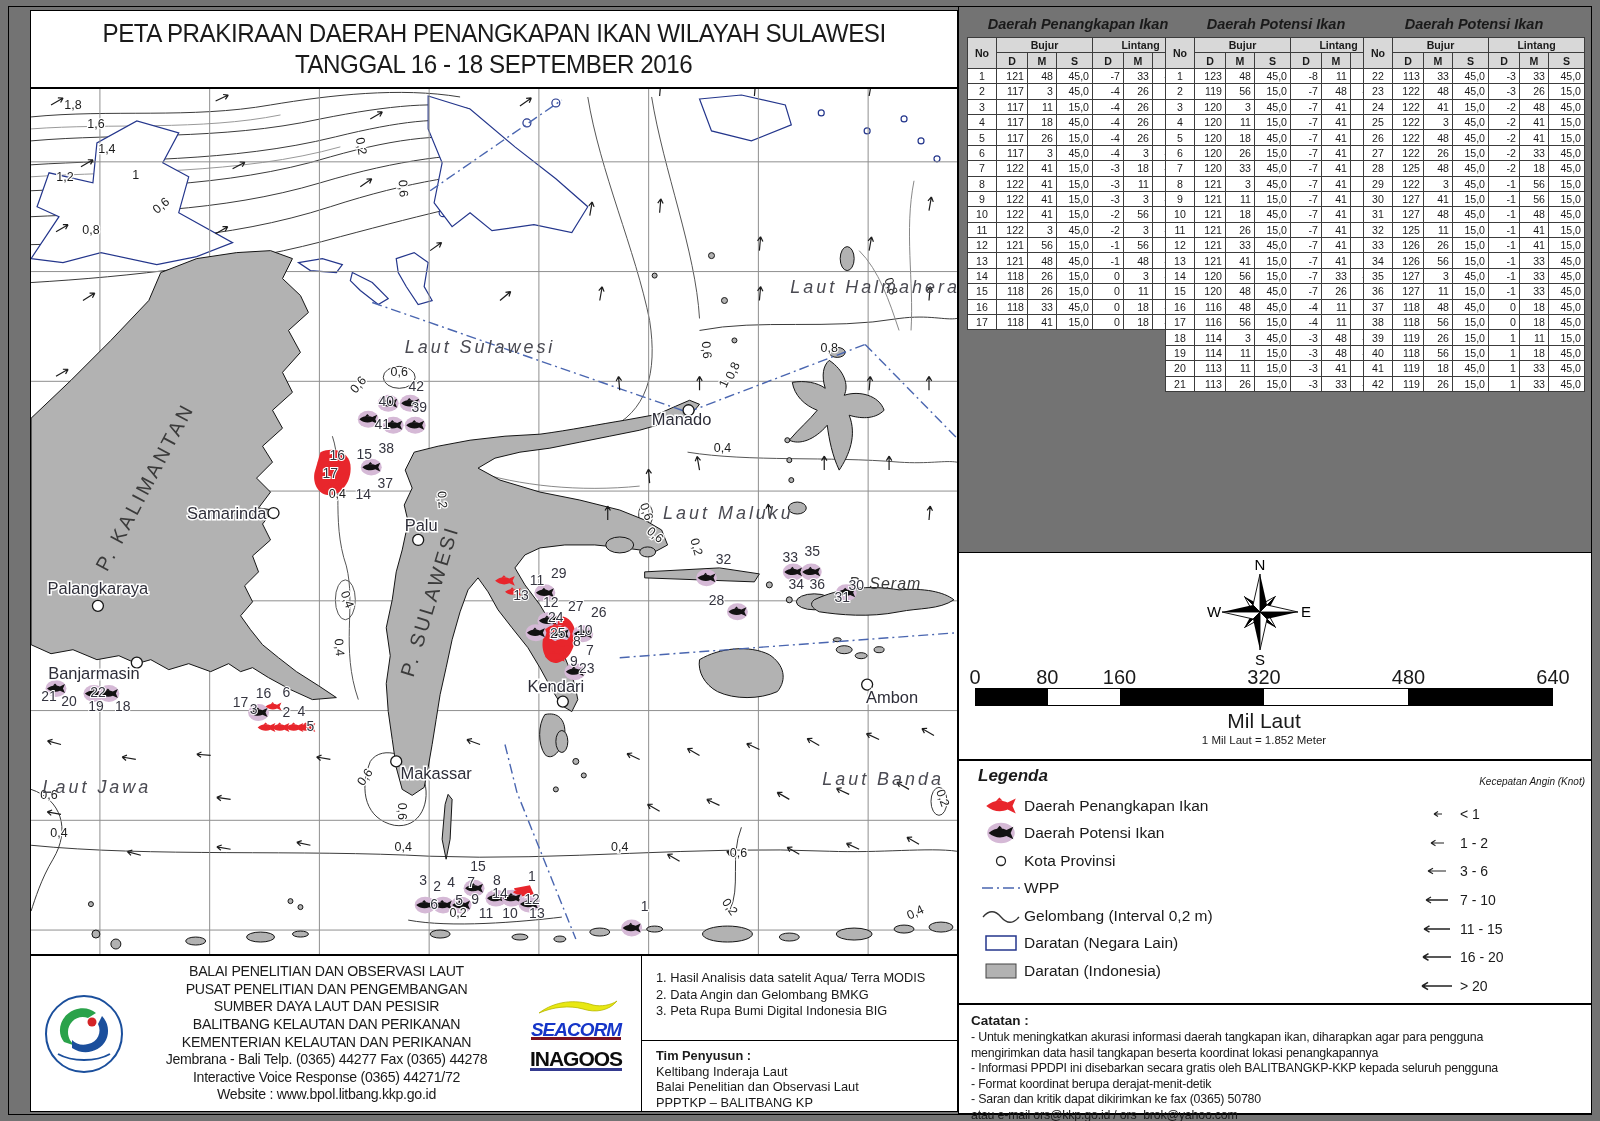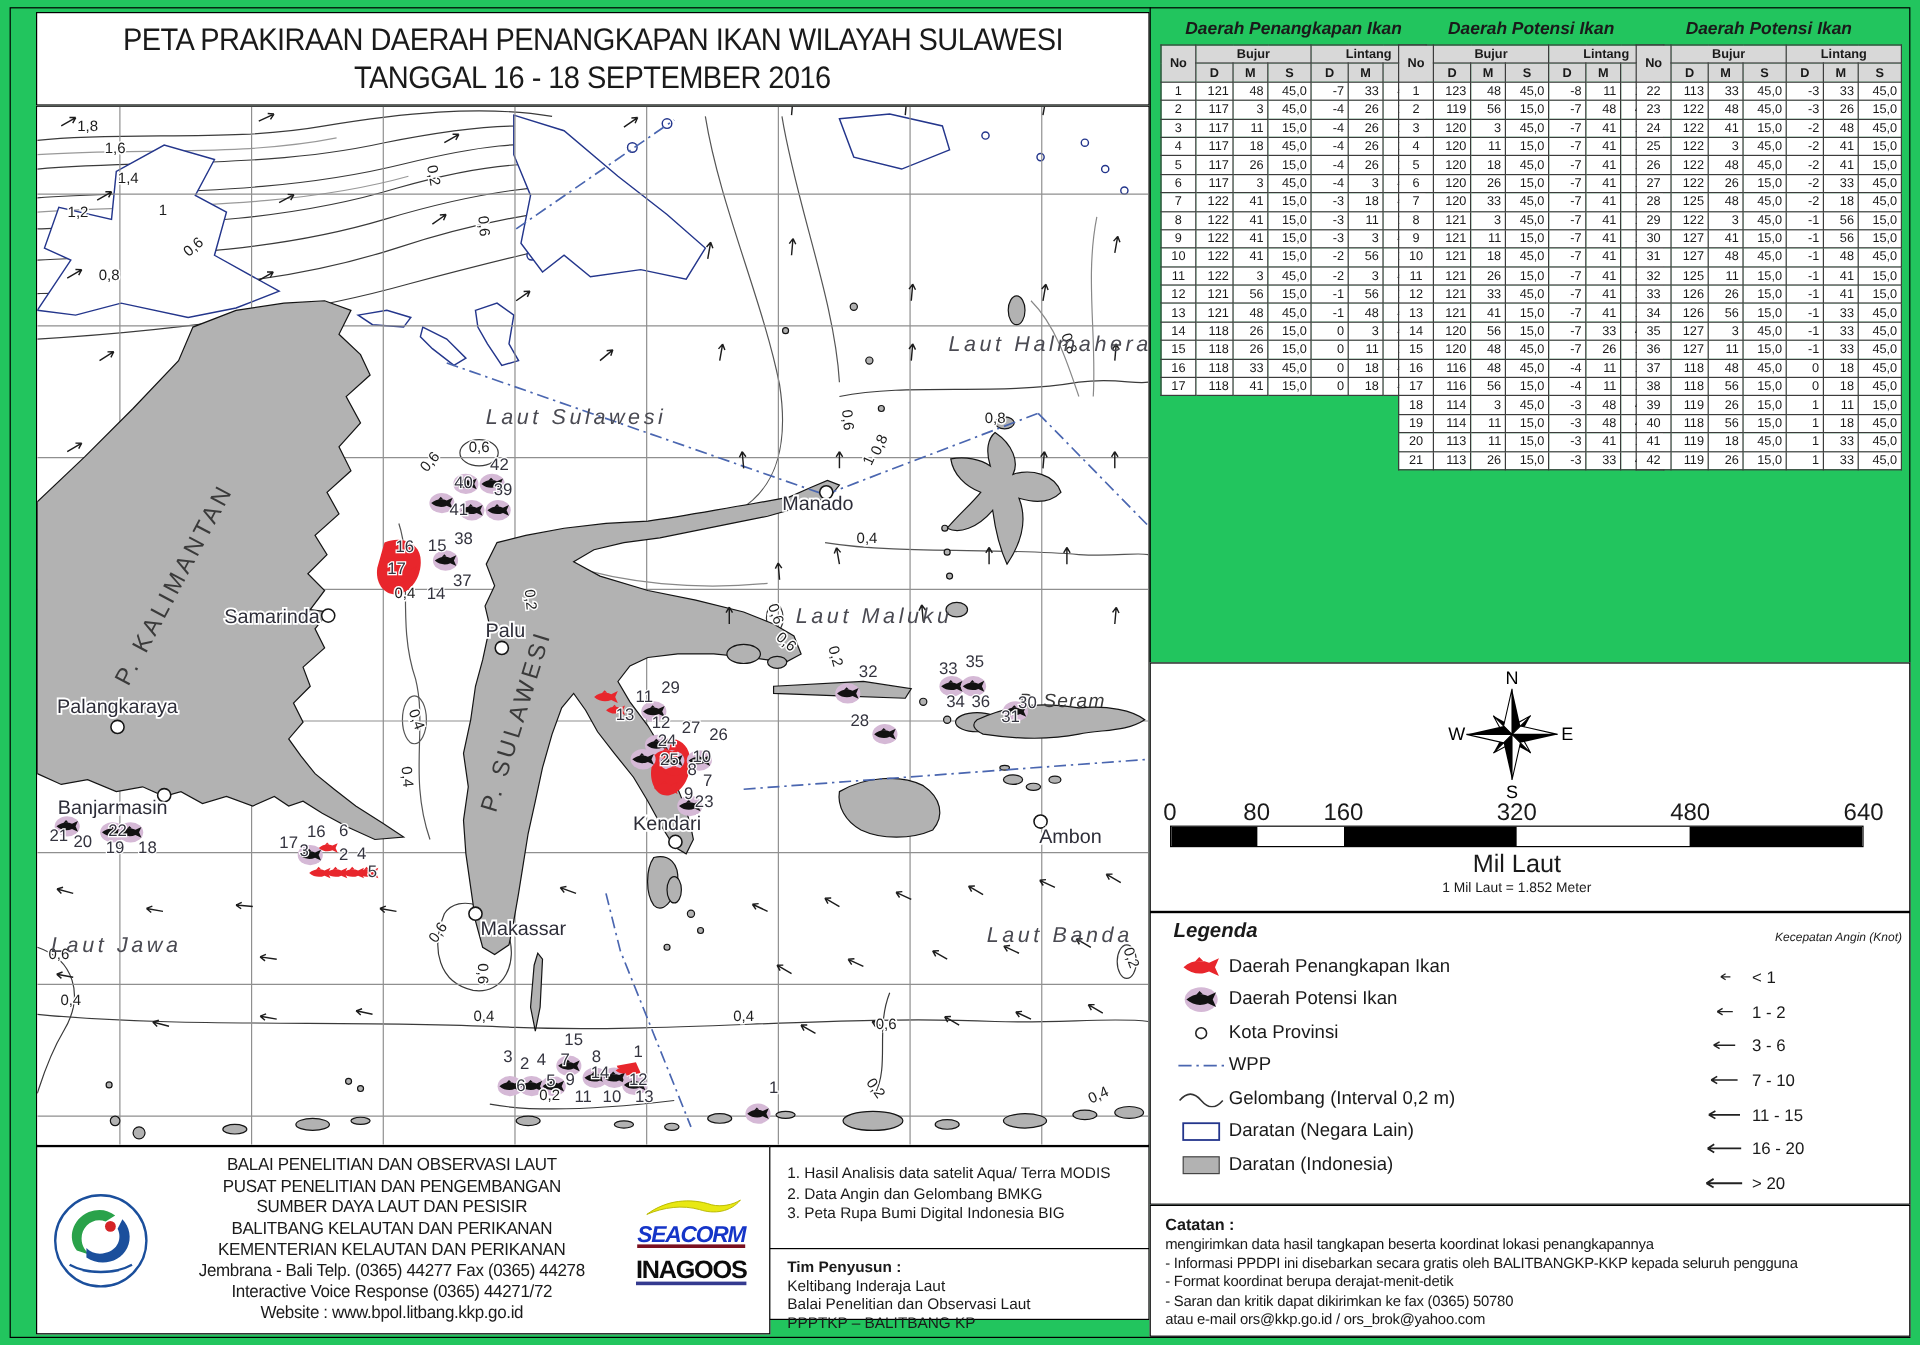--- a/index.html
+++ b/index.html
@@ -1,33 +1,33 @@
 <!DOCTYPE html>
 <html><head>
 <meta charset="utf-8">
 <style>
   html,body{margin:0;padding:0;background:#e8e8e8;}
-  #page{position:relative;width:1600px;height:1121px;background:#22c55e;font-family:"Liberation Sans",sans-serif;color:#1a1a1a;overflow:hidden;}
+  #page{position:relative;width:1600px;height:1121px;background:#737373;font-family:"Liberation Sans",sans-serif;color:#1a1a1a;overflow:hidden;}
   .frame{position:absolute;left:8px;top:6px;width:1582px;height:1107px;border:1.6px solid #000;}
   .box{position:absolute;border:1px solid #000;background:#fff;box-sizing:border-box;}
   
   #title-box{left:30px;top:10px;width:928px;height:78px;display:flex;flex-direction:column;align-items:center;justify-content:center;}
   .title-line{font-size:26px;letter-spacing:-0.5px;line-height:31px;white-space:nowrap;transform:scaleX(.93);}
   
   #map-box{left:30px;top:88px;width:928px;height:867px;}
   
   #credits-box{left:30px;top:955px;width:612px;height:157px;display:flex;align-items:center;}
   #kkp-logo{width:105px;flex:0 0 105px;display:flex;justify-content:center;}
   #credits-text{flex:1;text-align:center;line-height:17.6px;font-size:14.6px;letter-spacing:-0.3px;transform:scaleX(.97);}
   #credit-logos{width:118px;flex:0 0 118px;display:flex;flex-direction:column;align-items:center;gap:10px;padding-right:6px;}
   .seacorm-text{font-size:19px;font-weight:700;font-style:italic;color:#1535c8;letter-spacing:-1px;line-height:14px;border-bottom:3px solid #7a1020;}
   .inagoos-text{font-size:21px;font-weight:700;color:#0c0c0c;letter-spacing:-1px;line-height:18px;border-bottom:3px solid #343a8f;}
   
   #sources-box{left:641px;top:955px;width:317px;height:86px;padding:14px 0 0 14px;font-size:12.8px;line-height:16.5px;}
-  #team-box{left:641px;top:1040px;width:317px;height:60px;padding:7px 0 0 14px;font-size:12.8px;line-height:15.5px;}
+  #team-box{left:641px;top:1040px;width:317px;height:72px;padding:7px 0 0 14px;font-size:12.8px;line-height:15.5px;}
   .bold{font-weight:700;}
   
   #tables-region{position:absolute;left:958px;top:6px;width:634px;height:546px;border-left:1px solid #000;}
   .ftable-wrap{position:absolute;top:10px;}
   .ftable-title{font-size:14.5px;font-weight:700;font-style:italic;text-align:center;margin-bottom:5px;white-space:nowrap;}
   table.ftable{border-collapse:collapse;font-size:10.6px;}
   table.ftable th,table.ftable td{border:1px solid #3c3c3c;padding:0 3px;height:14.4px;line-height:12px;}
   table.ftable th{background:#d8d8d8;font-weight:700;text-align:center;}
   table.ftable td{text-align:right;background:#fff;}
   table.ftable td.no{text-align:center;width:22px;}
@@ -1335,19 +1335,20 @@
           <svg width="34" height="12">
             <path d="M34,6 H4 M4,6 L10,2.4 M4,6 L10,9.6" stroke="#222" stroke-width="1.6" fill="none"></path>
           </svg>
         </span>
         <span class="wind-label">&gt; 20</span>
       </div>
   </div>
 
   <div class="box" id="catatan-box">
     <div id="catatan-title">Catatan :</div>
+    <div class="cat-line">- Untuk meningkatkan akurasi informasi daerah tangkapan ikan, diharapkan agar para pengguna</div>
     <div class="cat-line">  mengirimkan data hasil tangkapan beserta koordinat lokasi penangkapannya</div>
     <div class="cat-line">- Informasi PPDPI ini disebarkan secara gratis oleh BALITBANGKP-KKP kepada seluruh pengguna</div>
     <div class="cat-line">- Format koordinat berupa derajat-menit-detik</div>
     <div class="cat-line">- Saran dan kritik dapat dikirimkan ke fax (0365) 50780</div>
     <div class="cat-line">  atau e-mail ors@kkp.go.id / ors_brok@yahoo.com</div>
   </div>
 </div>
 
 </body></html>

